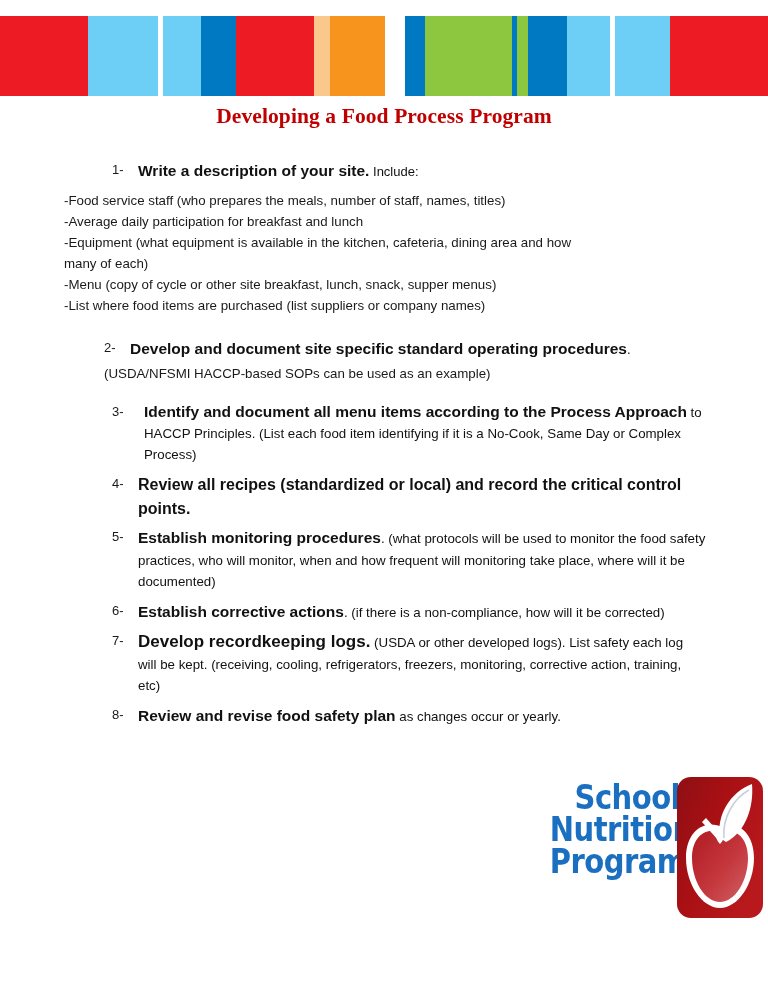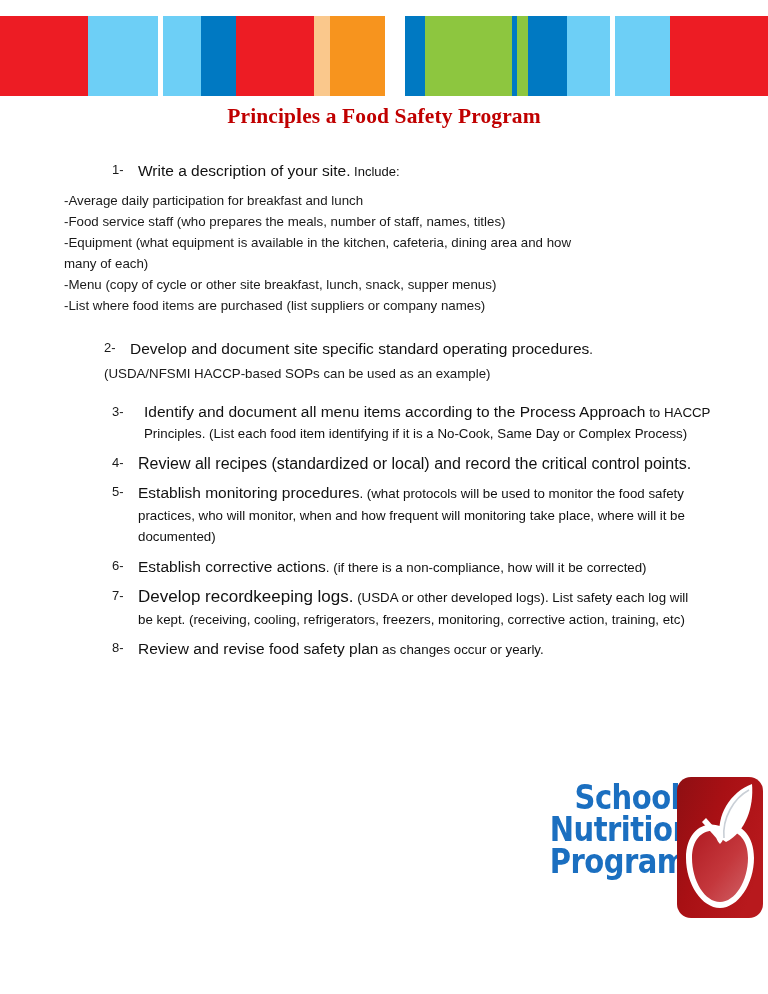--- a/index.html
+++ b/index.html
@@ -63,21 +63,21 @@
     flex: 0 0 auto;
     font-size: 13px;
     color: #1a1a1a;
     text-align: left;
   }
   .body {
     flex: 1 1 auto;
   }
 
   .lead {
-    font-weight: normal;
+    font-weight: bold;
     text-align: right;
   }
   .tail {
     font-weight: normal;
   }
 
   
   #item-1 {
     margin-left: 112px;
     width: 600px;
@@ -227,33 +227,33 @@
     <div class="stripe" style="left: 425px; width: 87px; background: rgb(141, 198, 63);"></div>
     <div class="stripe" style="left: 512px; width: 5px; background: rgb(0, 121, 194);"></div>
     <div class="stripe" style="left: 517px; width: 11px; background: rgb(141, 198, 63);"></div>
     <div class="stripe" style="left: 528px; width: 39px; background: rgb(0, 121, 194);"></div>
     <div class="stripe" style="left: 567px; width: 43px; background: rgb(109, 207, 246);"></div>
     <div class="stripe" style="left: 610px; width: 5px; background: rgb(255, 255, 255);"></div>
     <div class="stripe" style="left: 615px; width: 55px; background: rgb(109, 207, 246);"></div>
     <div class="stripe" style="left: 670px; width: 98px; background: rgb(237, 28, 36);"></div>
   </div>
 
-<div id="doc-title" style="color: rgb(192, 0, 0);">Principles a Food Safety Program</div>
+<div id="doc-title" style="color: rgb(192, 0, 0);">Developing a Food Process Program</div>
 
 <div id="content">
 
   <div class="item" id="item-1">
     <span class="num">1-</span>
     <span class="body">
       <span class="lead">Write a description of your site.</span><span class="tail"> Include:</span>
     </span>
   </div>
   <div class="sublist" id="item-1-sublist">
+    <p class="subitem">-Food service staff (who prepares the meals, number of staff, names, titles)</p>
     <p class="subitem">-Average daily participation for breakfast and lunch</p>
-    <p class="subitem">-Food service staff (who prepares the meals, number of staff, names, titles)</p>
     <p class="subitem">-Equipment (what equipment is available in the kitchen, cafeteria, dining area and how many of each)</p>
     <p class="subitem">-Menu (copy of cycle or other site breakfast, lunch, snack, supper menus)</p>
     <p class="subitem">-List where food items are purchased (list suppliers or company names)</p>
   </div>
 
   <div class="item" id="item-2">
     <span class="num">2-</span>
     <span class="body">
       <span class="lead">Develop and document site specific standard operating procedures</span><span class="tail">.</span>
     </span>

